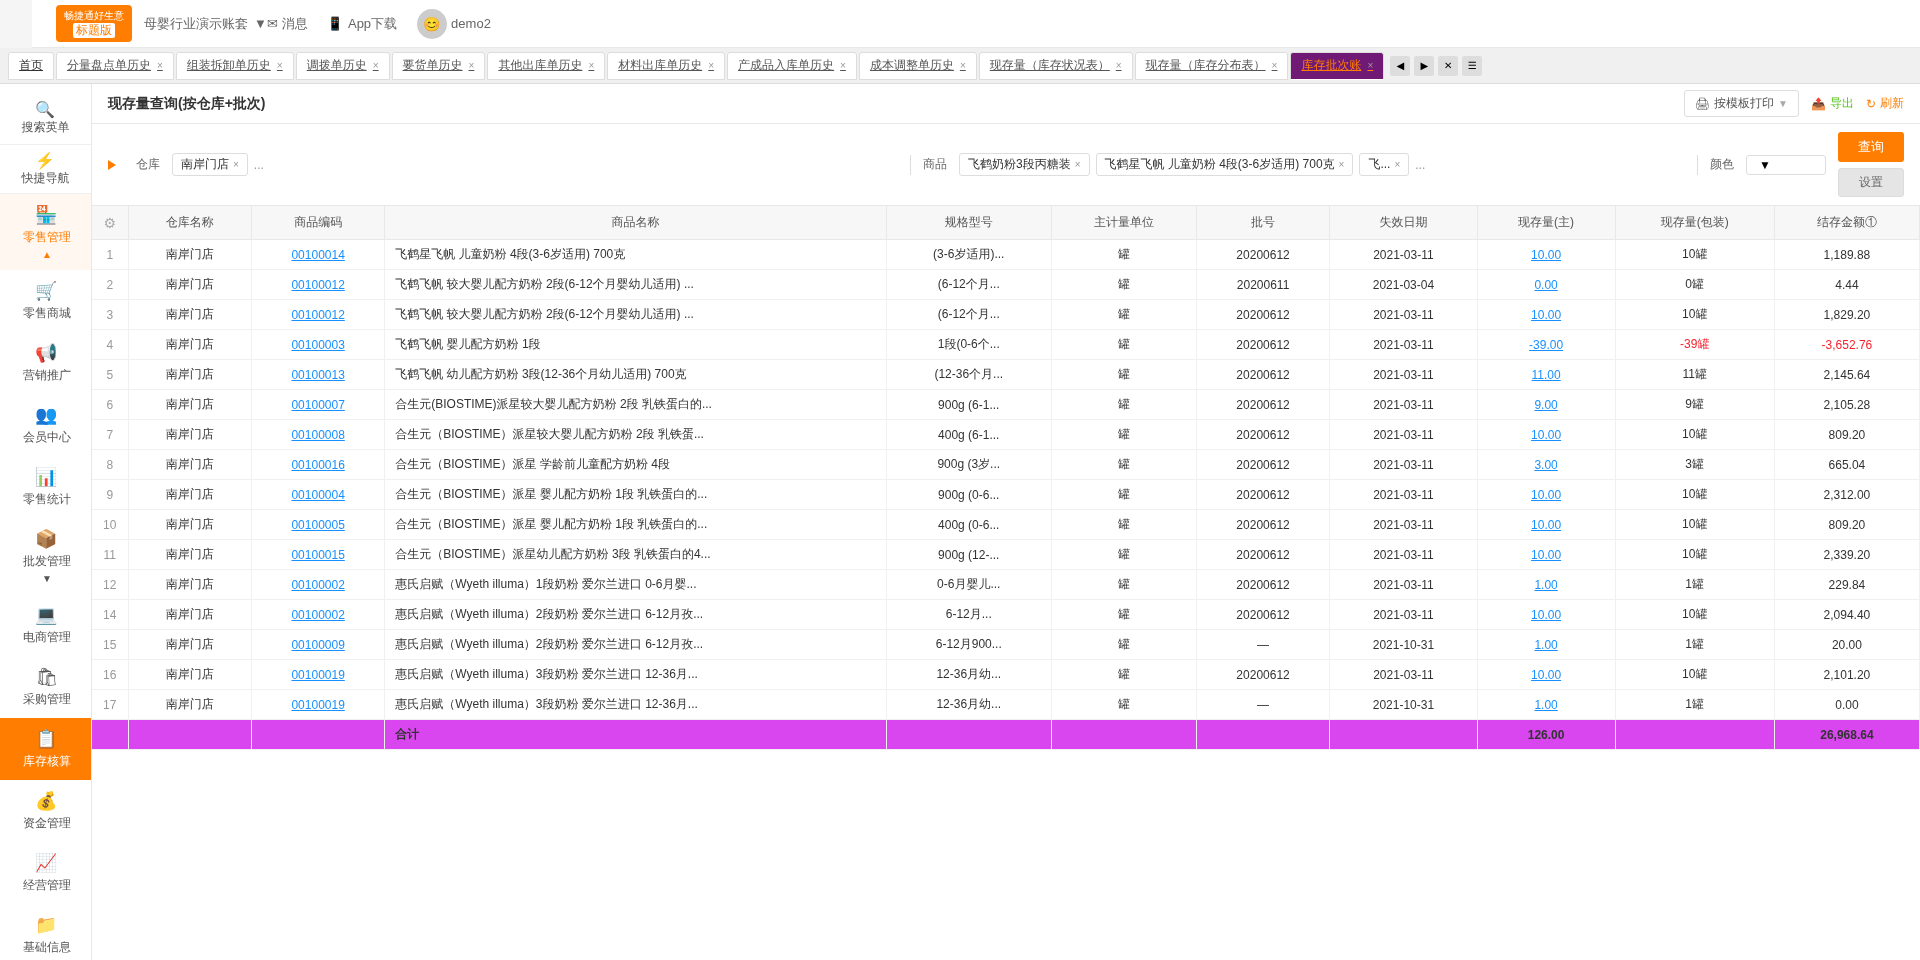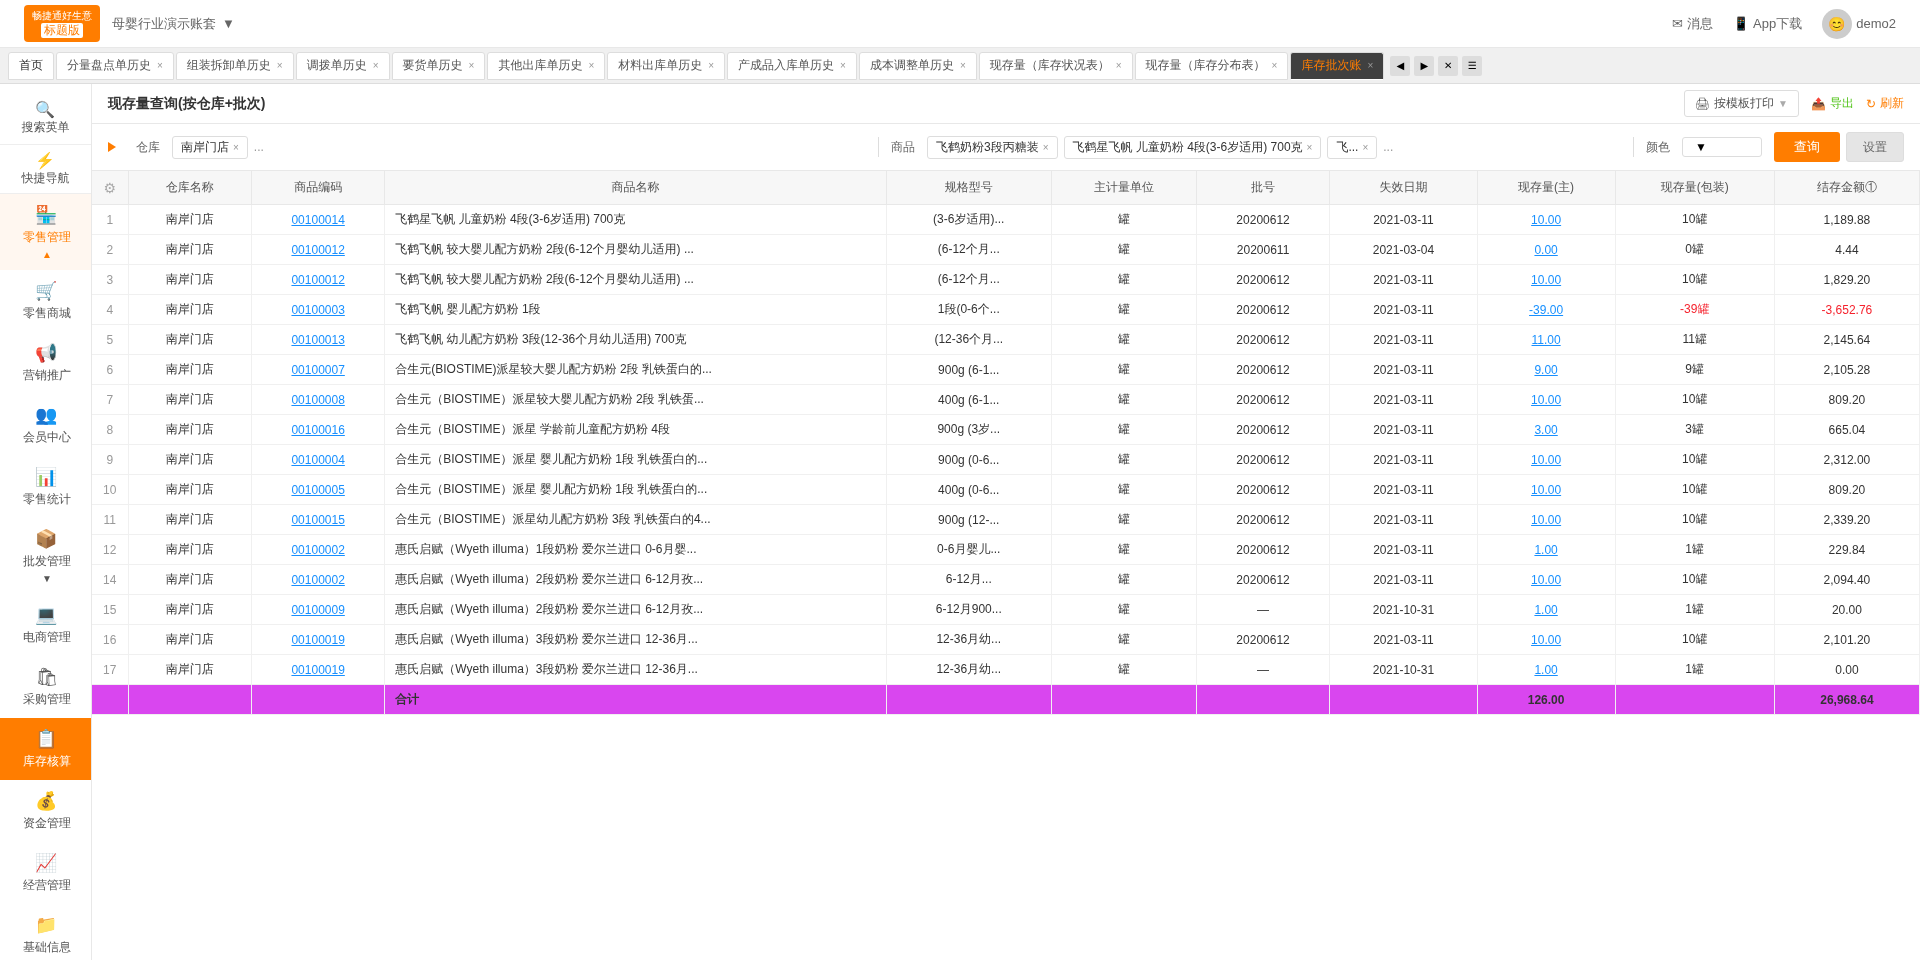--- a/index.html
+++ b/index.html
@@ -6,21 +6,21 @@
     body { font-family: "Microsoft YaHei", sans-serif; font-size: 12px; background: #f5f5f5; overflow: hidden; width: 1920px; height: 960px; }
 
     
     .top-bar {
       height: 48px;
       background: #fff;
       display: flex;
       align-items: center;
       padding: 0 24px;
       border-bottom: 1px solid #e8e8e8;
-      justify-content: space-between;
+      margin-left: 32px;
     }
     .top-bar-left { display: flex; align-items: center; gap: 12px; }
     .logo { display: flex; flex-direction: column; align-items: center; background: #ff7d00; color: #fff; font-size: 10px; padding: 4px 8px; border-radius: 4px; line-height: 1.3; }
     .system-select { display: flex; align-items: center; gap: 6px; color: #666; font-size: 13px; cursor: pointer; }
     .top-bar-right { display: flex; align-items: center; gap: 20px; color: #666; font-size: 13px; }
     .top-bar-icon { display: flex; align-items: center; gap: 4px; cursor: pointer; }
     .avatar { width: 30px; height: 30px; border-radius: 50%; background: #ccc; display: flex; align-items: center; justify-content: center; font-size: 11px; color: #fff; overflow: hidden; }
 
     
     .tab-bar {
@@ -39,22 +39,23 @@
       background: #fff;
       border: 1px solid #ddd;
       border-radius: 3px 3px 0 0;
       display: flex;
       align-items: center;
       gap: 4px;
       font-size: 12px;
       color: #555;
       cursor: pointer;
       white-space: nowrap;
-    }
-    .tab-item.active { background: #404040; border-bottom: 1px solid #fff; color: #ff7d00; }
+      text-decoration: underline;
+    }
+    .tab-item.active { background: #701a75; border-bottom: 1px solid #fff; color: #ff7d00; }
     .tab-close { color: #999; font-size: 10px; cursor: pointer; margin-left: 2px; }
     .tab-home { background: #fff; color: #333; }
     .tab-nav { display: flex; align-items: center; gap: 4px; margin-left: 4px; }
     .tab-nav-btn { width: 20px; height: 20px; background: #ddd; border-radius: 2px; display: flex; align-items: center; justify-content: center; cursor: pointer; font-size: 10px; }
 
     
     .main-layout { display: flex; height: calc(960px - 84px); }
 
     
     .sidebar {
@@ -404,21 +405,21 @@
           <span class="filter-more">...</span>
         </div>
         <div class="filter-divider"></div>
 
         <span class="filter-label">颜色</span>
         <div class="color-dropdown">
           <span></span>
           <span>▼</span>
         </div>
 
-        <div style="margin-left:auto;display:flex;gap:6px;">
+        <div style="margin-left:auto;display:flex;gap:6px;flex-direction:column;">
           <button class="query-btn">查询</button>
           <button class="setting-btn">设置</button>
         </div>
       </div>
 
     </div>
 
     <div class="table-container">
       <table>
         <thead>

